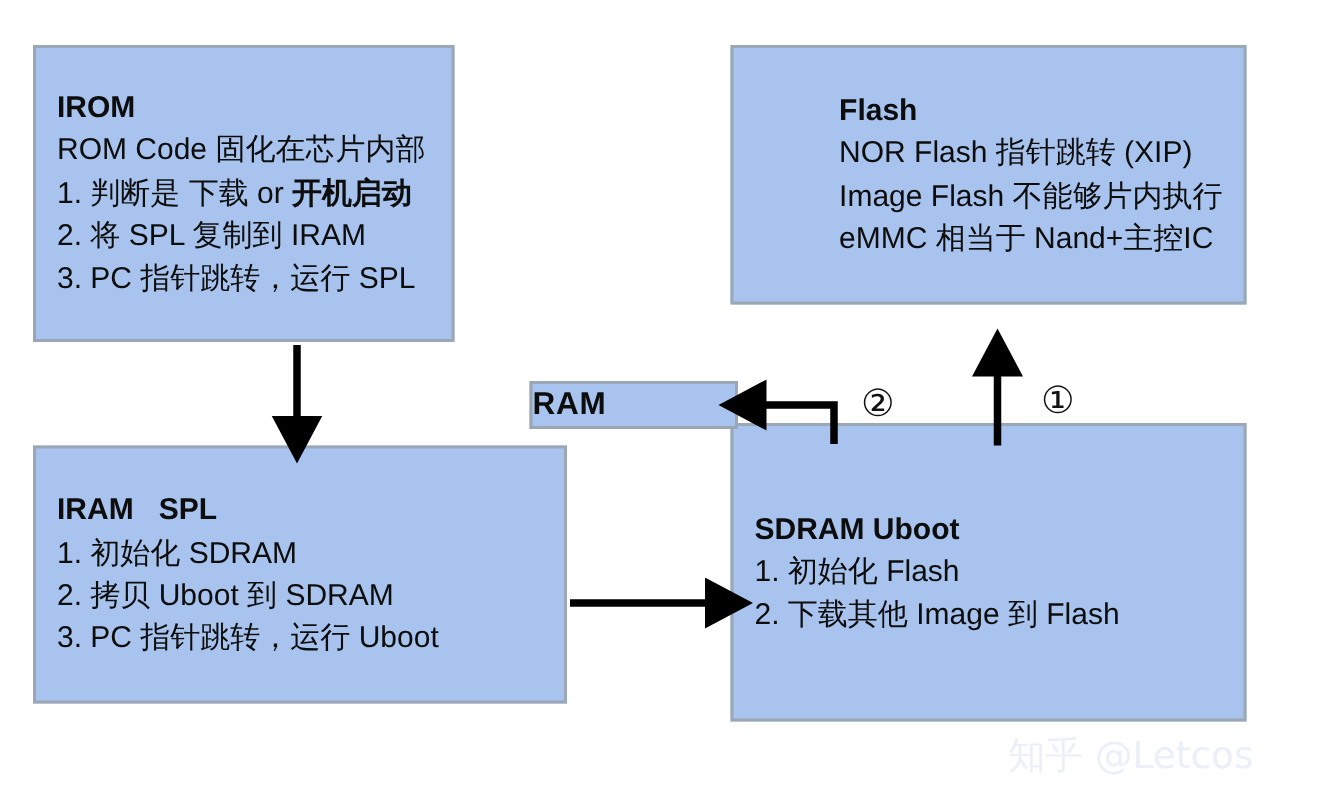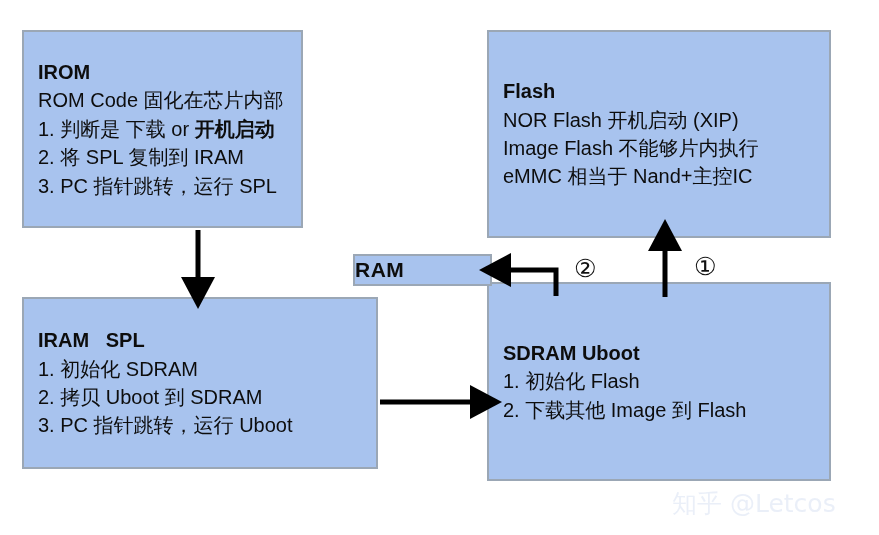--- a/index.html
+++ b/index.html
@@ -40,21 +40,21 @@
     font-size: 20px;
     color: #0d0d0d;
     line-height: 1.42;
     white-space: pre;
   }
   .box-line b {
     font-weight: bold;
   }
   
   #box-irom   { left: 22px;  top: 30px;  width: 281px; height: 198px; }
-  #box-flash  { left: 487px; top: 30px;  width: 344px; height: 208px; }
+  #box-flash  { left: 487px; top: 30px;  width: 344px; height: 173px; align-items: flex-end; }
   #box-iram   { left: 22px;  top: 297px; width: 356px; height: 172px; }
   #box-sdram  { left: 487px; top: 282px; width: 344px; height: 199px; }
 
   #box-ram {
     left: 353px; top: 254px; width: 139px; height: 32px;
     align-items: flex-start;
     justify-content: center;
   }
   #box-ram .box-title {
     font-size: 21px;
@@ -103,21 +103,21 @@
       <div class="box-line">ROM Code 固化在芯片内部</div>
       <div class="box-line"><span>1. 判断是 下载 or </span><b>开机启动</b></div>
       <div class="box-line">2. 将 SPL 复制到 IRAM</div>
       <div class="box-line">3. PC 指针跳转，运行 SPL</div>
     </div>
   </div>
 
   <div class="box" id="box-flash">
     <div class="box-inner">
       <div class="box-title">Flash</div>
-      <div class="box-line">NOR Flash 开机启动 (XIP)</div>
+      <div class="box-line">NOR Flash 指针跳转 (XIP)</div>
       <div class="box-line">Image Flash 不能够片内执行</div>
       <div class="box-line">eMMC 相当于 Nand+主控IC</div>
     </div>
   </div>
 
   <div class="box" id="box-iram">
     <div class="box-inner">
       <div class="box-title">IRAM   SPL</div>
       <div class="box-line">1. 初始化 SDRAM</div>
       <div class="box-line">2. 拷贝 Uboot 到 SDRAM</div>

